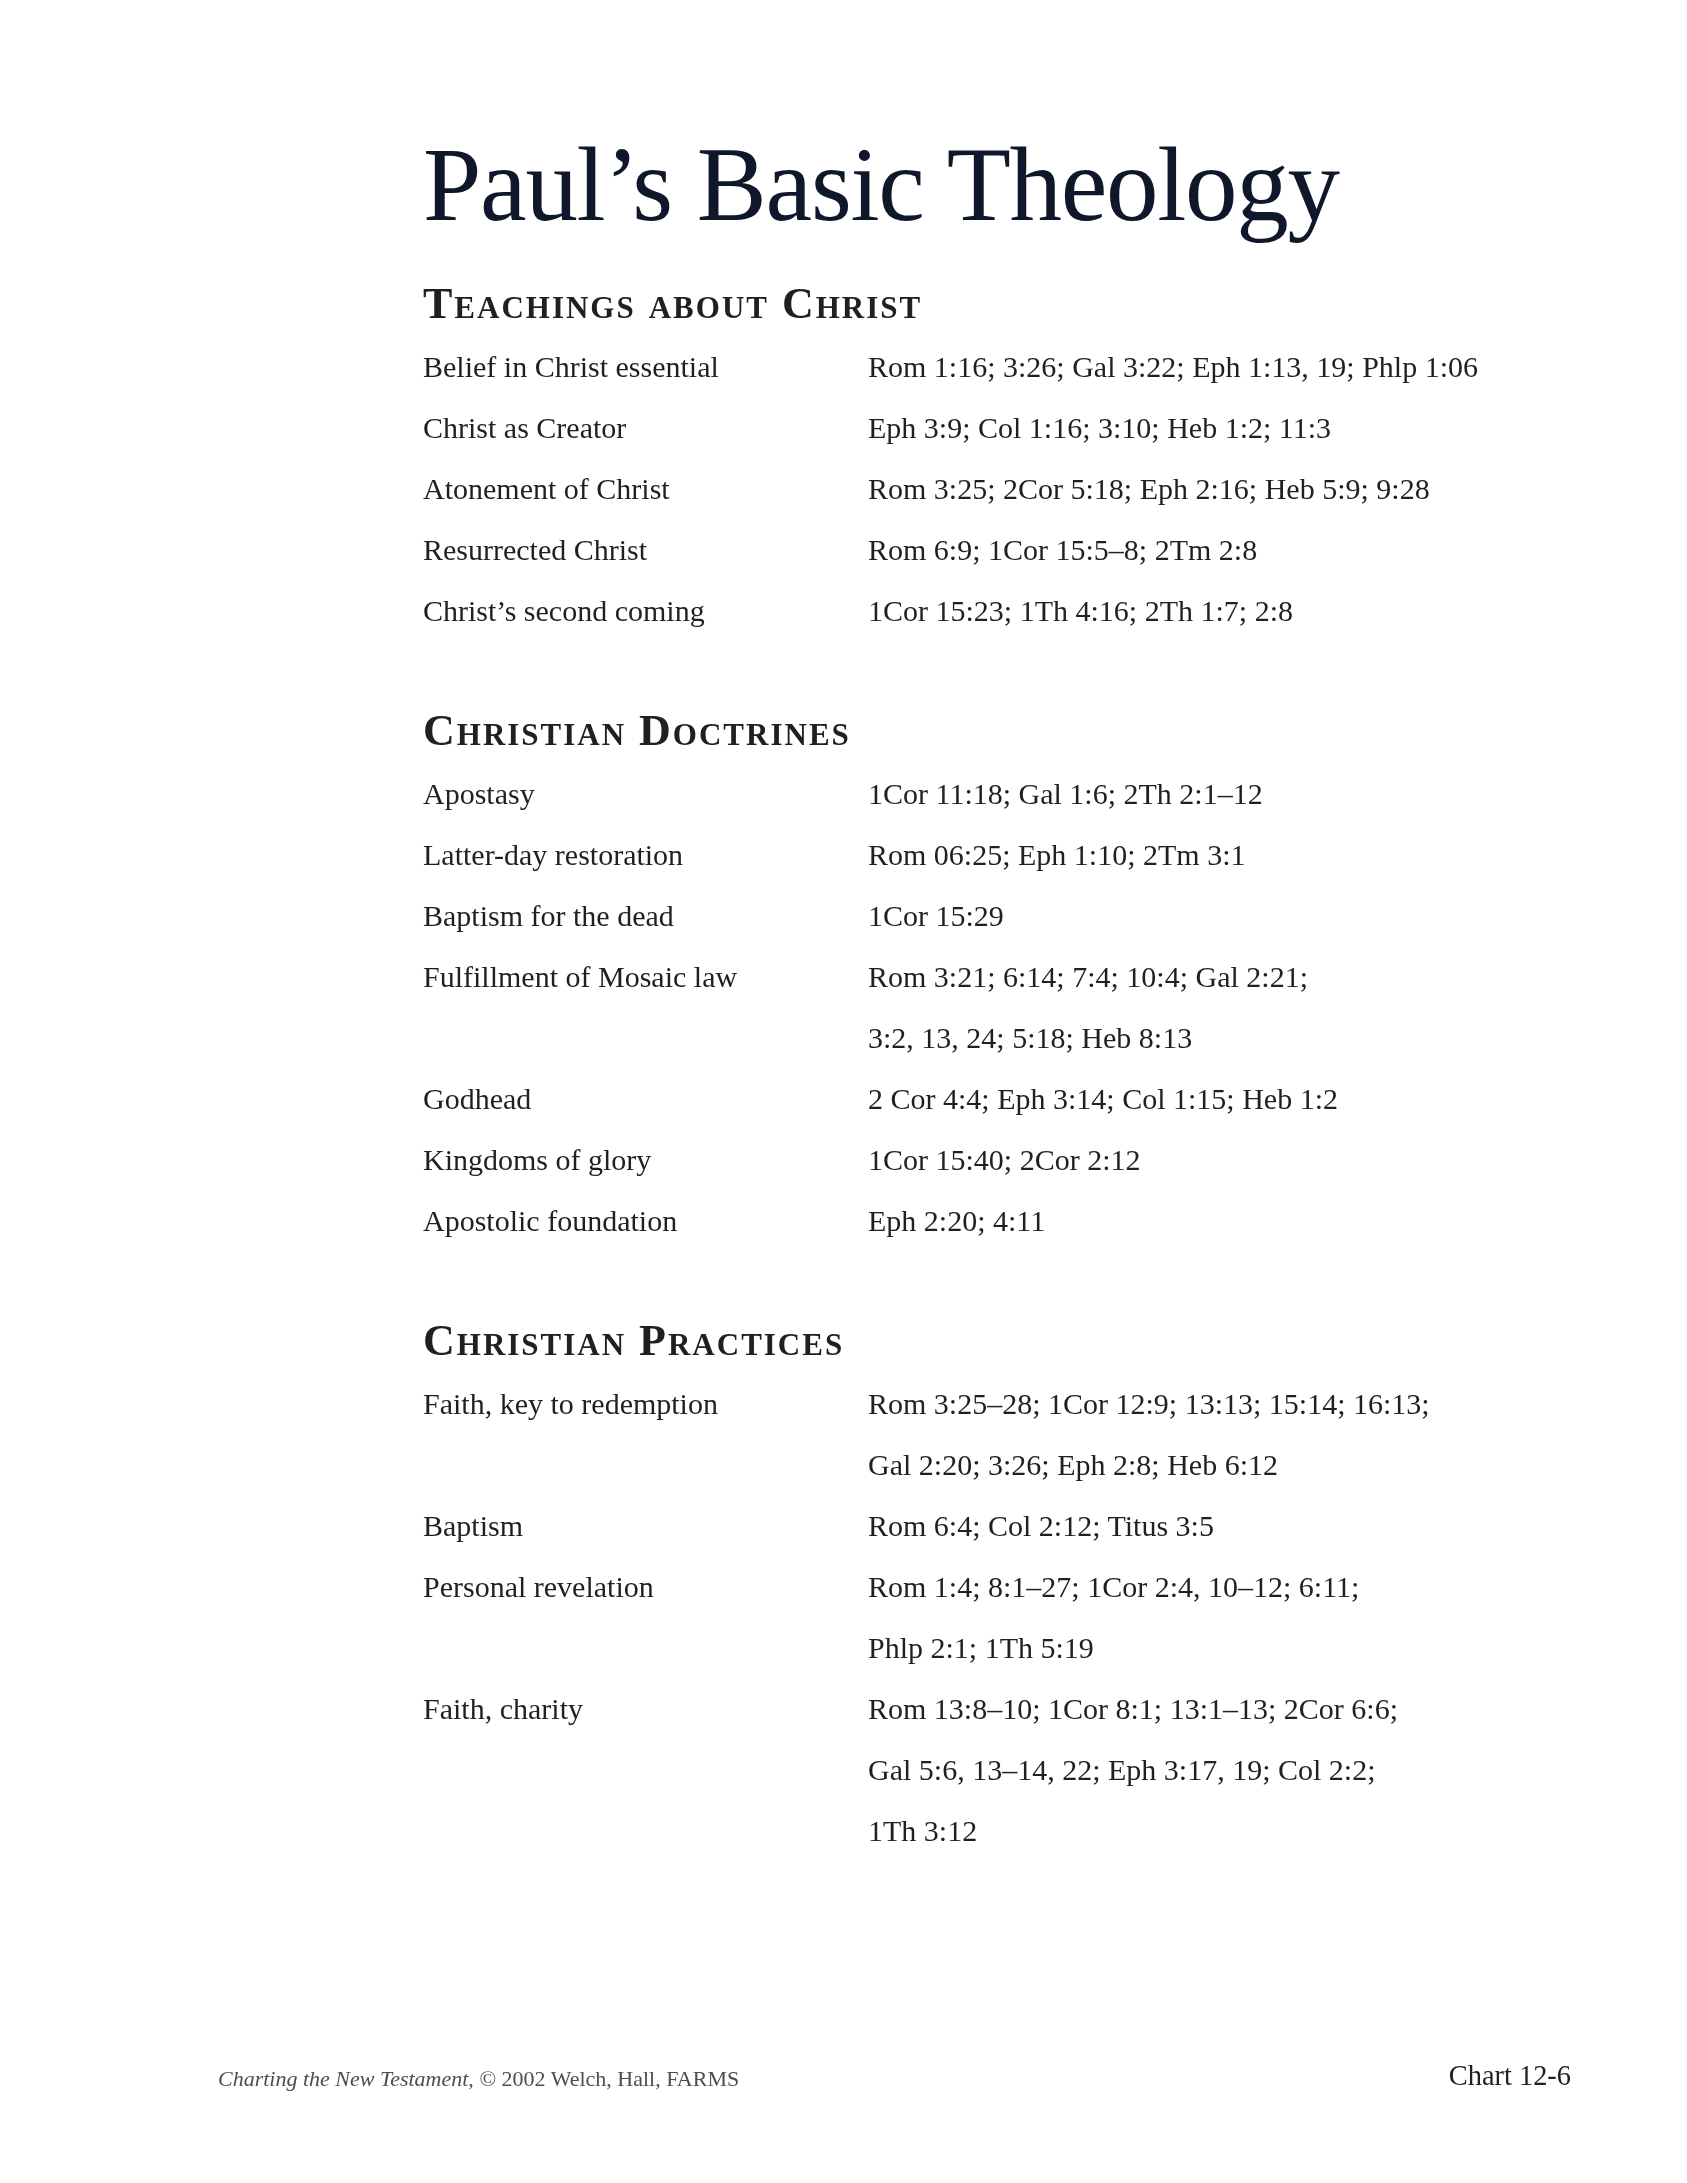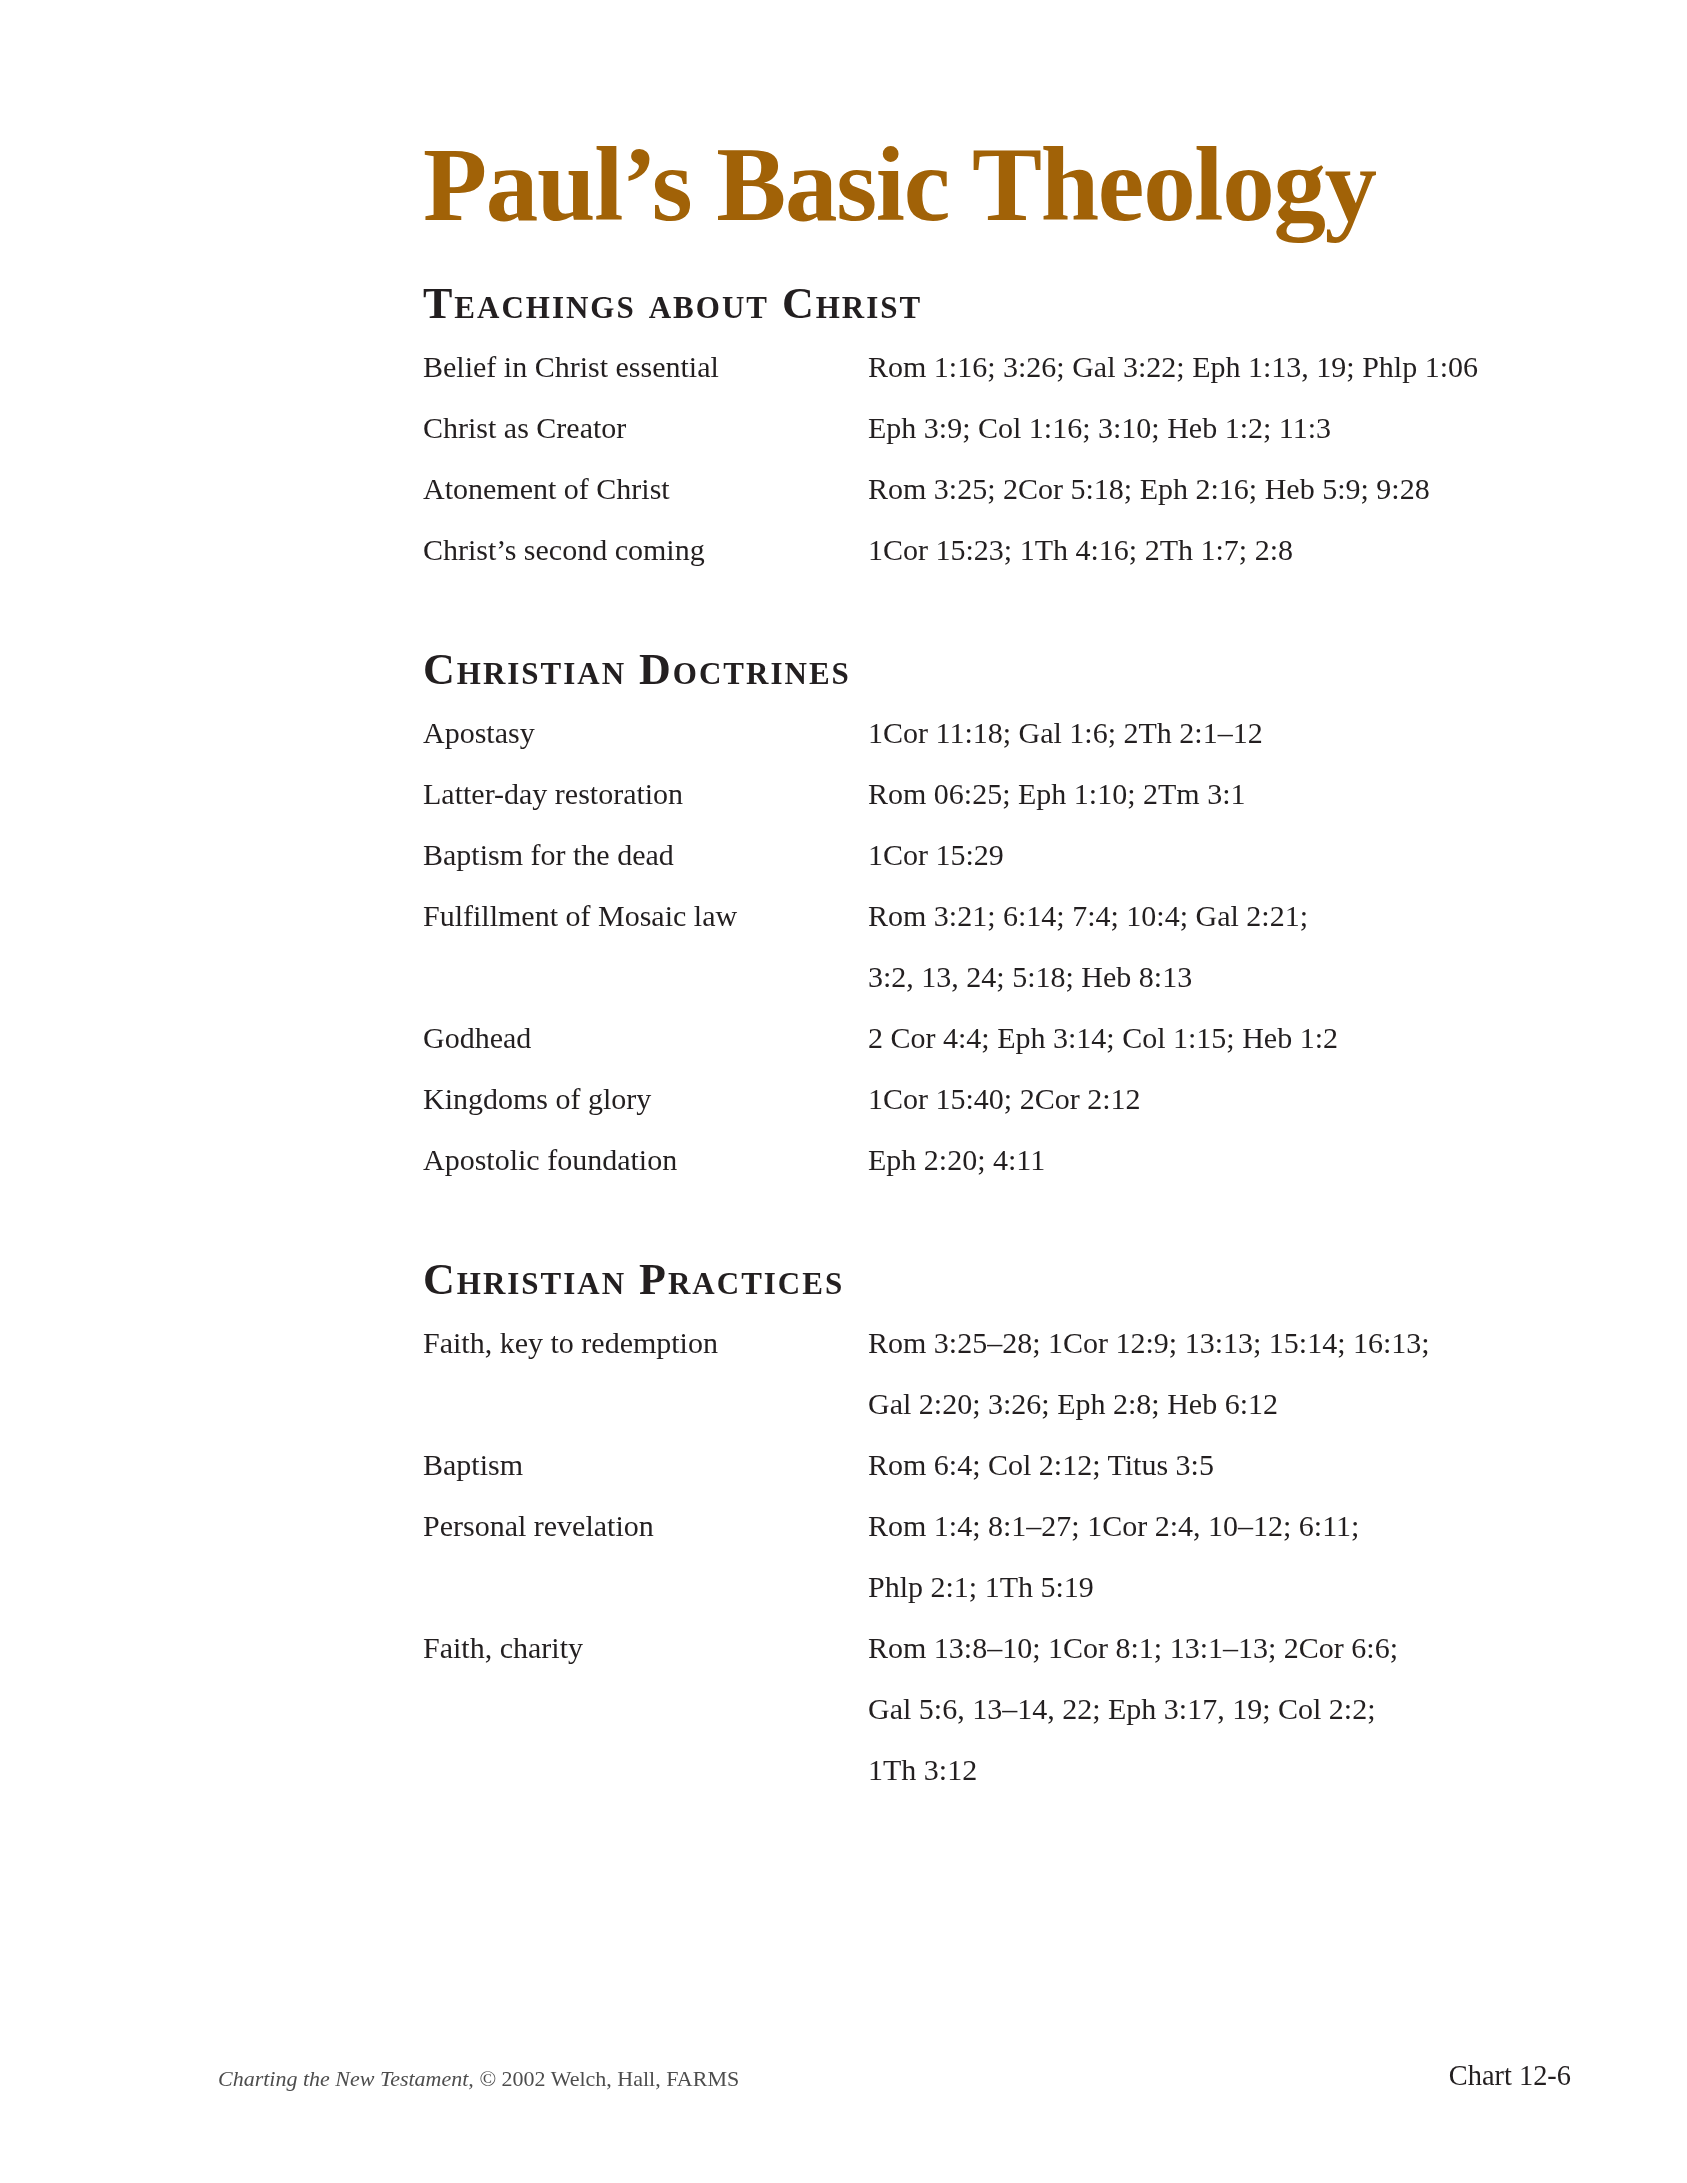--- a/index.html
+++ b/index.html
@@ -12,24 +12,24 @@
   .page {
     position: relative;
     width: 1687px;
     height: 2183px;
     background: #ffffff;
     padding: 126px 106px 0 423px;
     overflow: hidden;
   }
   .title {
     font-size: 105px;
-    font-weight: 700;
+    font-weight: 400;
     letter-spacing: -1.3px;
     line-height: 1.12;
-    color: #a16207;
+    color: #0f172a;
     margin-bottom: 28px;
   }
   .section { margin-top: 0; }
   .section + .section { margin-top: 58px; }
   .section-heading {
     font-size: 44px;
     font-weight: 700;
     font-variant: small-caps;
     letter-spacing: 2px;
     line-height: 64px;
@@ -84,20 +84,26 @@
           <div class="ref-line">Eph 3:9; Col 1:16; 3:10; Heb 1:2; 11:3</div>
         </div>
       </div>
       <div class="row">
         <div class="label">Atonement of Christ</div>
         <div class="refs">
           <div class="ref-line">Rom 3:25; 2Cor 5:18; Eph 2:16; Heb 5:9; 9:28</div>
         </div>
       </div>
       <div class="row">
+        <div class="label">Resurrected Christ</div>
+        <div class="refs">
+          <div class="ref-line">Rom 6:9; 1Cor 15:5–8; 2Tm 2:8</div>
+        </div>
+      </div>
+      <div class="row">
         <div class="label">Christ’s second coming</div>
         <div class="refs">
           <div class="ref-line">1Cor 15:23; 1Th 4:16; 2Th 1:7; 2:8</div>
         </div>
       </div>
     </div>
   </section>
 
   <section class="section">
     <h2 class="section-heading">Christian Doctrines</h2>

